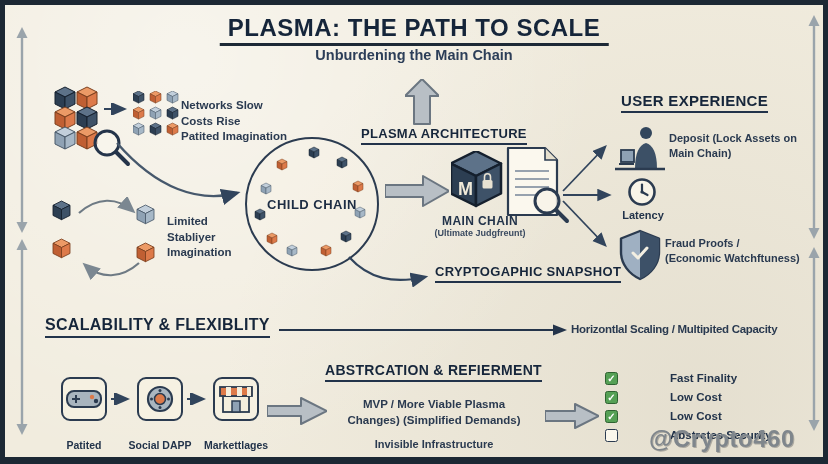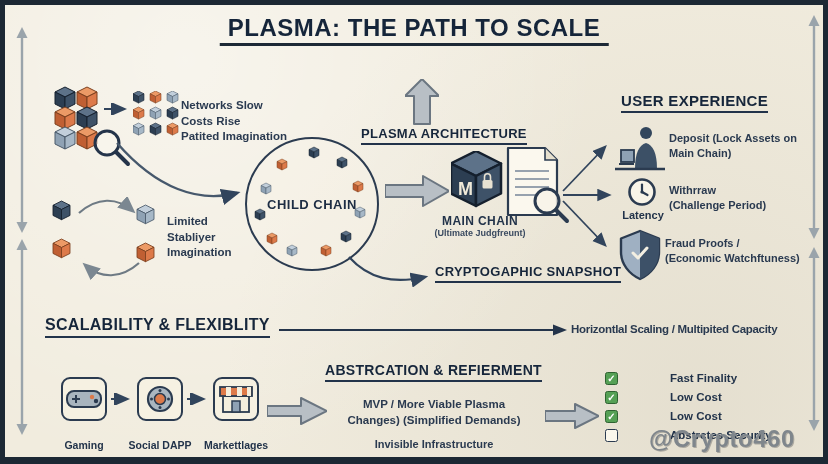--- a/index.html
+++ b/index.html
@@ -115,20 +115,21 @@
     <polygon points="9,0 3.5,11 14.5,11" fill="#9aa4ab"></polygon>
     <polygon points="9,224 3.5,213 14.5,213" fill="#9aa4ab"></polygon>
   </svg>
   <svg class="abs" style="left:800px;top:242px" width="18" height="184">
     <line x1="9" y1="9" x2="9" y2="175" stroke="#9aa4ab" stroke-width="2.4"></line>
     <polygon points="9,0 3.5,11 14.5,11" fill="#9aa4ab"></polygon>
     <polygon points="9,184 3.5,173 14.5,173" fill="#9aa4ab"></polygon>
   </svg>
 
   <div class="h-title">PLASMA: THE PATH TO SCALE</div>
+  <div class="h-sub">Unburdening the Main Chain</div>
 
 
   <svg class="abs" style="left:42px;top:80px" width="100" height="84">
     <use href="#cube-b" transform="translate(8,2)"></use>
     <use href="#cube-o" transform="translate(30,2)"></use>
     <use href="#cube-o" transform="translate(8,22)"></use>
     <use href="#cube-b" transform="translate(30,22)"></use>
     <use href="#cube-g" transform="translate(8,42)"></use>
     <use href="#cube-o" transform="translate(30,42)"></use>
     <circle cx="60" cy="58" r="12" fill="rgba(250,247,238,.6)" stroke="#24344a" stroke-width="3"></circle>
@@ -244,22 +245,20 @@
   <div class="txt" style="left:664px;top:126px;font-size:11px">Deposit (Lock Assets on
 Main Chain)</div>
 
   <svg class="abs" style="left:622px;top:172px" width="32" height="32">
     <circle cx="15" cy="15" r="12.5" fill="#f8f4e8" stroke="#2b3b50" stroke-width="2.6"></circle>
     <line x1="15" y1="15" x2="15" y2="7.5" stroke="#2b3b50" stroke-width="2.2" stroke-linecap="round"></line>
     <line x1="15" y1="15" x2="20.5" y2="18" stroke="#2b3b50" stroke-width="2.2" stroke-linecap="round"></line>
     <circle cx="15" cy="15" r="1.6" fill="#2b3b50"></circle>
   </svg>
   <div class="small-label" style="left:608px;top:204px;width:60px;font-size:11px">Latency</div>
-  <div class="txt" style="left:664px;top:178px;font-size:11px">Withrraw
-(Challenge Period)</div>
 
   <svg class="abs" style="left:612px;top:224px" width="46" height="52">
     <path d="M23,2 L42,9.5 V23 C42,35 34,45 23,50 C12,45 4,35 4,23 V9.5 Z" fill="#9fb0c2" stroke="#2b3b50" stroke-width="2.4" stroke-linejoin="round"></path>
     <path d="M23,2 L42,9.5 V23 C42,35 34,45 23,50 Z" fill="#3d5168"></path>
     <path d="M16,24 l5,5 9,-10" fill="none" stroke="#f3efe2" stroke-width="3" stroke-linecap="round" stroke-linejoin="round"></path>
   </svg>
   <div class="txt" style="left:660px;top:231px;font-size:11px">Fraud Proofs /
 (Economic Watchftuness)</div>
 
   <div class="sec-h" style="left:40px;top:311px;font-size:16px">SCALABILITY &amp; FLEXIBLITY</div>
@@ -300,21 +299,21 @@
     <svg width="36" height="32">
       <rect x="5" y="13" width="26" height="16" fill="#f3eedd" stroke="#2b3b50" stroke-width="1.8"></rect>
       <rect x="14" y="18" width="8" height="11" fill="#8ea1b4" stroke="#2b3b50" stroke-width="1.5"></rect>
       <rect x="2" y="4" width="32" height="9" fill="#dd7a4a" stroke="#2b3b50" stroke-width="1.8"></rect>
       <rect x="8" y="4" width="5" height="9" fill="#f3eedd"></rect>
       <rect x="19" y="4" width="5" height="9" fill="#f3eedd"></rect>
       <rect x="29" y="4" width="4" height="9" fill="#f3eedd"></rect>
     </svg>
   </div>
 
-  <div class="small-label" style="left:50px;top:434px;width:58px">Gaming</div>
+  <div class="small-label" style="left:50px;top:434px;width:58px">Patited</div>
   <div class="small-label" style="left:120px;top:434px;width:70px">Social DAPP</div>
   <div class="small-label" style="left:196px;top:434px;width:70px">Markettlages</div>
 
   <svg class="abs" style="left:262px;top:390px" width="60" height="32">
     <polygon points="0,11 34,11 34,3 60,16 34,29 34,21 0,21" fill="#b8bfc5" stroke="#6b7681" stroke-width="2" stroke-linejoin="round"></polygon>
   </svg>
 
   <div class="txt" style="left:326px;top:392px;width:206px;text-align:center;font-size:11.5px">MVP / More Viable Plasma
 Changes) (Simplified Demands)</div>
   <div class="txt" style="left:326px;top:432px;width:206px;text-align:center;font-size:11px">Invisible Infrastructure</div>

